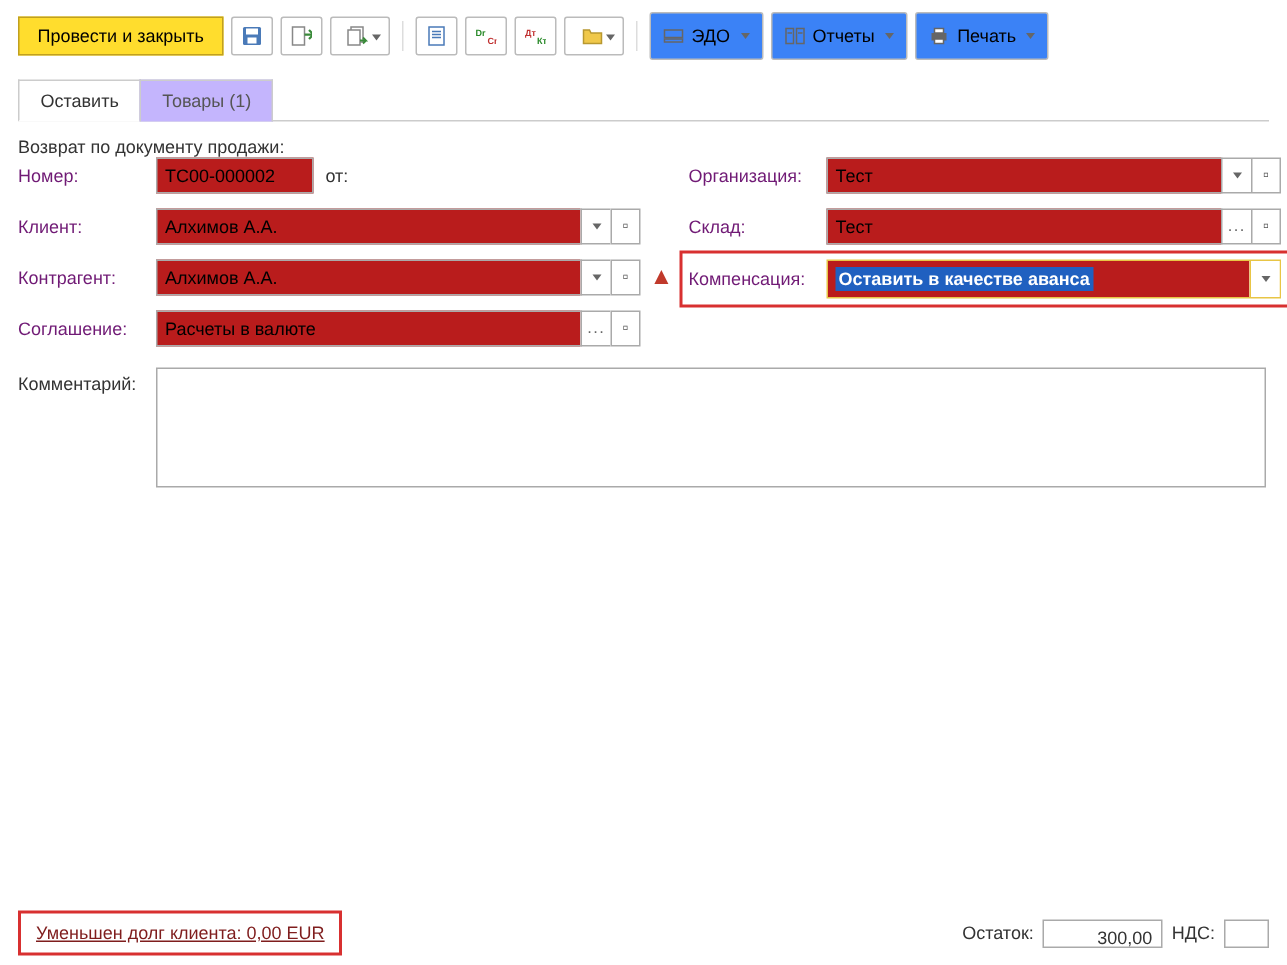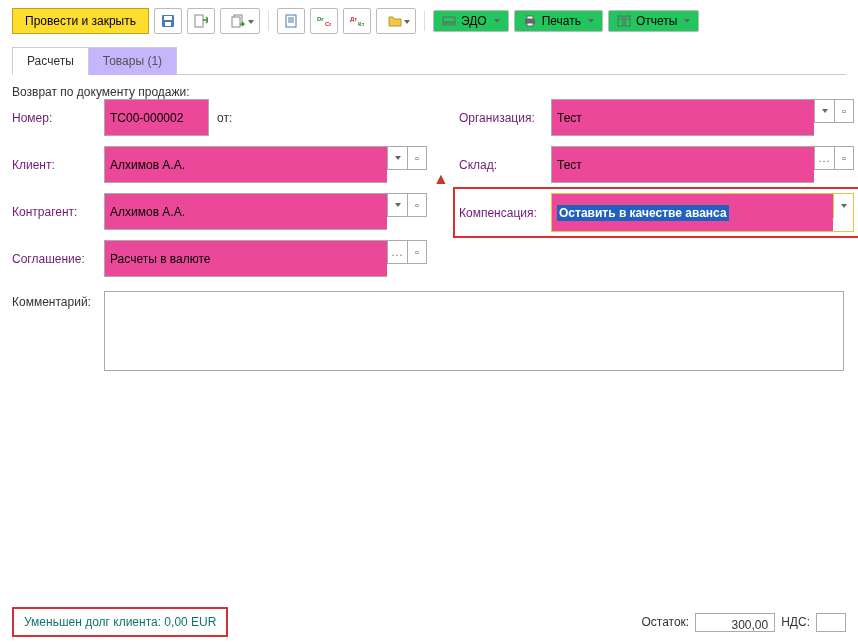--- a/index.html
+++ b/index.html
@@ -48,23 +48,23 @@
   .btn-icon-dd::after {
     content: "";
     position: absolute;
     right: 5px;
     top: 11px;
     border-left: 3px solid transparent;
     border-right: 3px solid transparent;
     border-top: 4px solid #666;
   }
   .btn-text {
-    height: 22px;
+    height: 32px;
     border: 1px solid #bbb;
-    background: #22c55e;
+    background: #3b82f6;
     display: inline-flex;
     align-items: center;
     padding: 0 8px;
     gap: 5px;
     cursor: pointer;
     border-radius: 2px;
     font-size: 12px;
   }
   .btn-text .caret {
     width: 0; height: 0;
@@ -111,25 +111,25 @@
   .row {
     display: flex;
     align-items: center;
     margin-bottom: 10px;
   }
   .row-label {
     flex: 0 0 92px;
     color: #701a75;
   }
   .inp {
-    height: 37px;
+    height: 24px;
     border: 1px solid #aaa;
     padding: 0 5px;
     font-size: 12px;
-    background: #ec4899;
+    background: #b91c1c;
   }
   .inp-combo {
     display: flex;
     flex: 1;
   }
   .inp-combo .inp { flex: 1; border-right: none; }
   .dd-btn, .ext-btn, .cal-btn {
     width: 20px;
     height: 24px;
     border: 1px solid #aaa;
@@ -185,21 +185,22 @@
     right: 12px;
     display: flex;
     align-items: center;
     justify-content: space-between;
   }
   .footer-link-box {
     border: 2px solid #d83030;
     padding: 6px 10px;
   }
   .footer-link {
-    color: #0f766e;
+    color: #7f1d1d;
+    text-decoration: underline;
     cursor: pointer;
     text-align: center;
   }
   .footer-right {
     display: flex;
     align-items: center;
     gap: 6px;
   }
   .footer-val {
     border: 1px solid #aaa;
@@ -267,41 +268,41 @@
   <button class="btn-text">
     <svg width="14" height="12">
         <rect x="1" y="2" width="12" height="5" fill="none" stroke="#666"></rect>
         <rect x="1" y="8" width="12" height="2" fill="none" stroke="#666"></rect>
       </svg>
     <span>ЭДО</span>
     <span class="caret"></span>
   </button>
   <button class="btn-text">
     <svg width="14" height="12">
-        <rect x="2" y="4" width="10" height="5" fill="#666"></rect>
-        <rect x="4" y="1" width="6" height="3" fill="#fff" stroke="#666"></rect>
-        <rect x="4" y="8" width="6" height="3" fill="#fff" stroke="#666"></rect>
-      </svg>
-    <span>Печать</span>
-    <span class="caret"></span>
-  </button>
-  <button class="btn-text">
-    <svg width="14" height="12">
         <rect x="1" y="1" width="5" height="10" fill="none" stroke="#666"></rect>
         <rect x="8" y="1" width="5" height="10" fill="none" stroke="#666"></rect>
         <line x1="2" y1="4" x2="5" y2="4" stroke="#666"></line>
         <line x1="9" y1="4" x2="12" y2="4" stroke="#666"></line>
       </svg>
     <span>Отчеты</span>
     <span class="caret"></span>
   </button>
+  <button class="btn-text">
+    <svg width="14" height="12">
+        <rect x="2" y="4" width="10" height="5" fill="#666"></rect>
+        <rect x="4" y="1" width="6" height="3" fill="#fff" stroke="#666"></rect>
+        <rect x="4" y="8" width="6" height="3" fill="#fff" stroke="#666"></rect>
+      </svg>
+    <span>Печать</span>
+    <span class="caret"></span>
+  </button>
 </div>
 
 <div class="tabs">
-  <div class="tab active">Расчеты</div>
+  <div class="tab active">Оставить</div>
   <div class="tab">Товары (1)</div>
 </div>
 
 <div class="form-title">Возврат по документу продажи:</div>
 
 <div class="form-grid">
 
   <div>
     <div class="row">
       <div class="row-label">Номер:</div>

